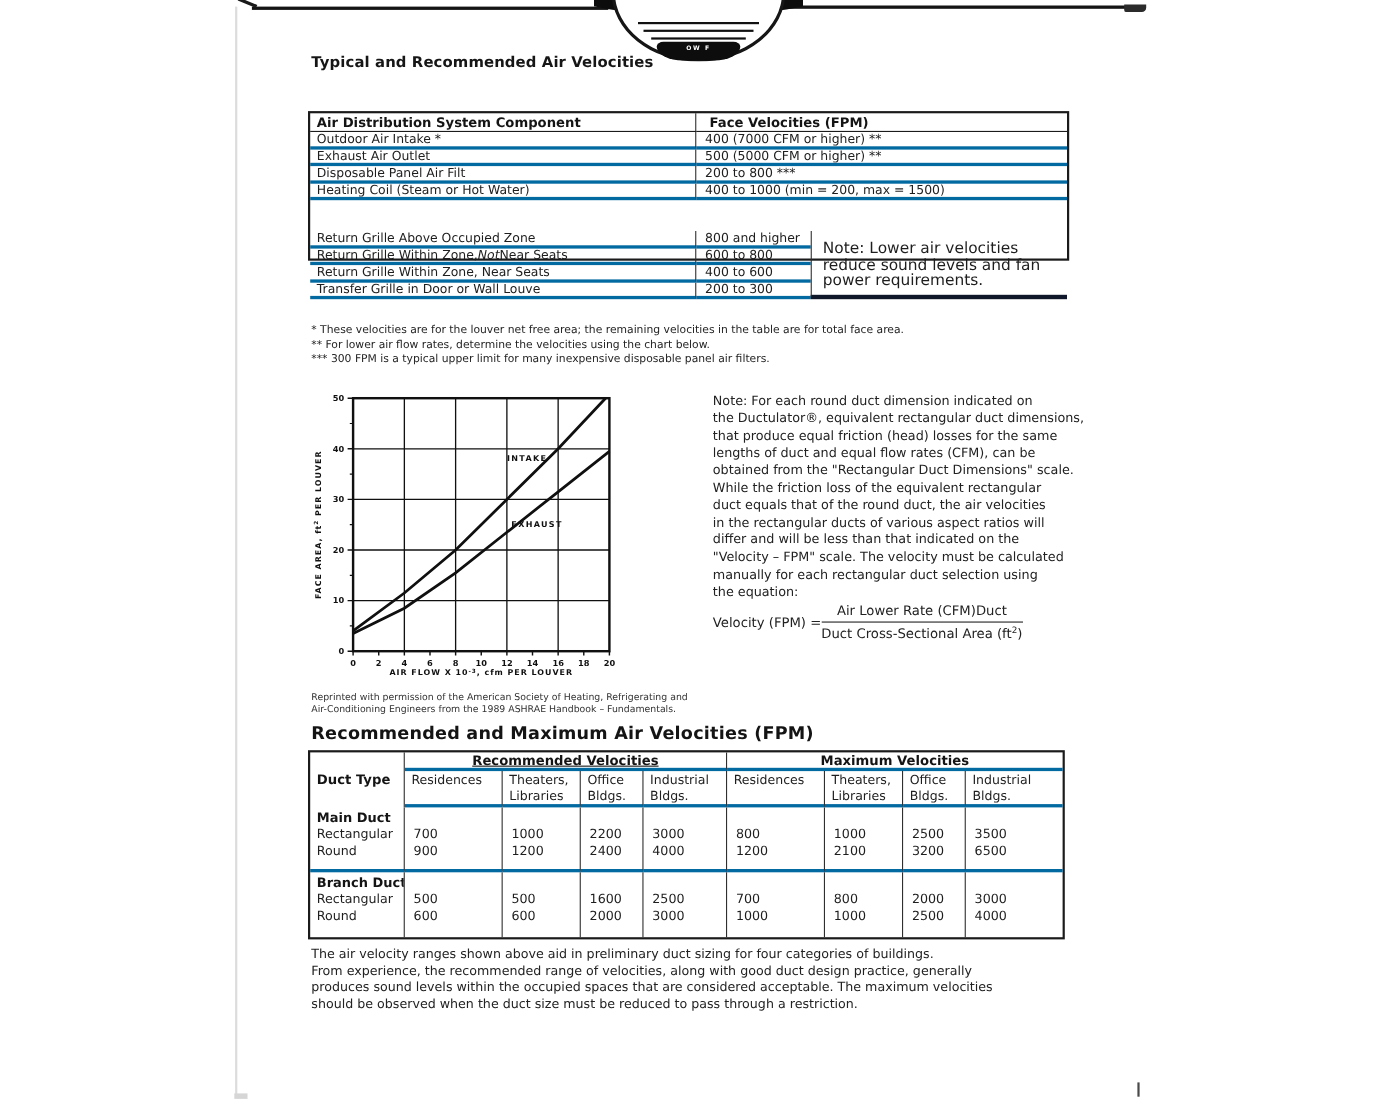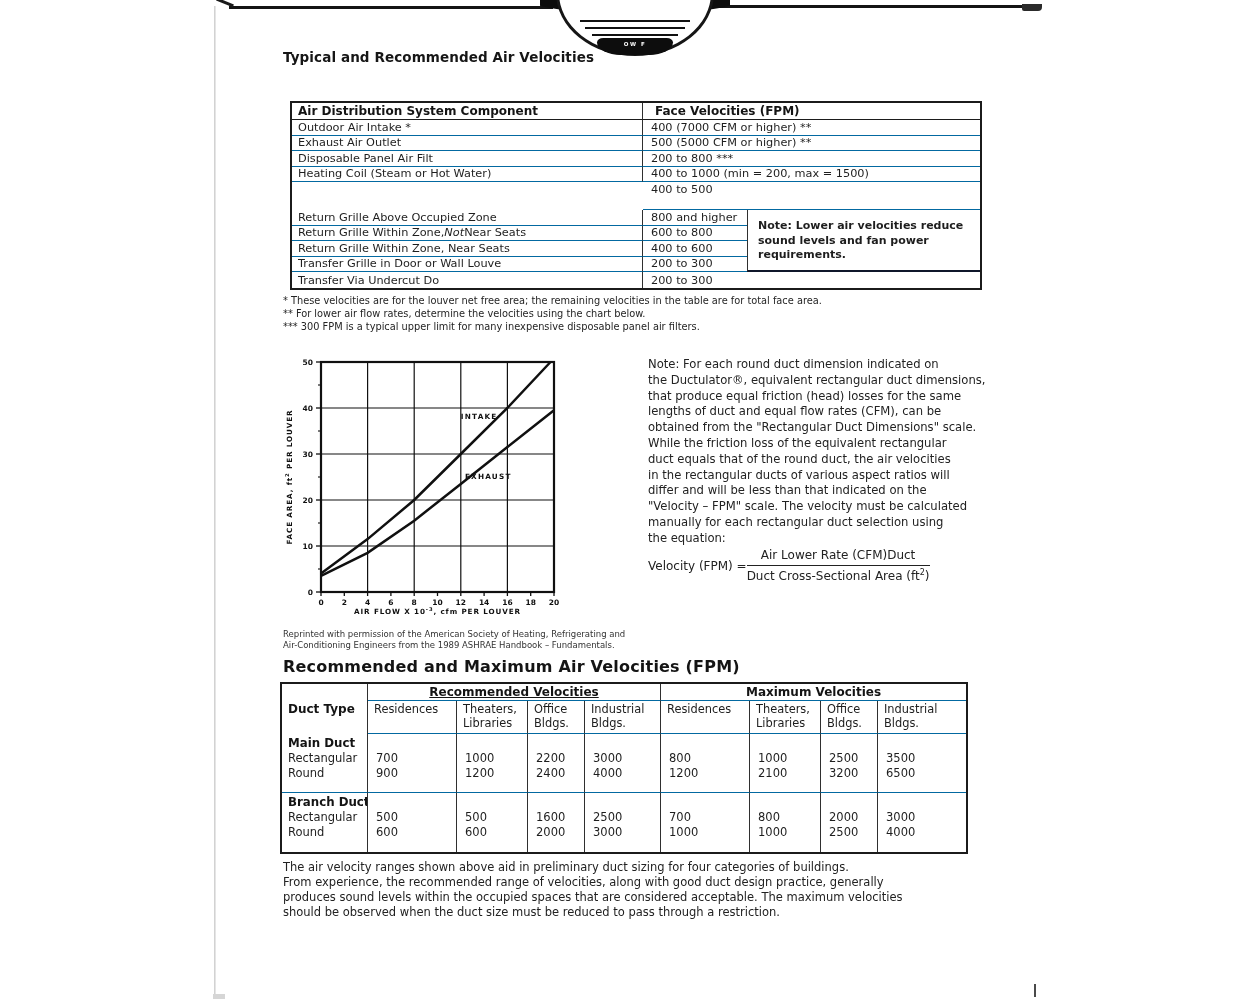--- a/index.html
+++ b/index.html
@@ -40,36 +40,36 @@
   .closing{left:283px;top:860px;width:730px;font-size:11.5px;line-height:15px;white-space:pre-line;color:#222;}
   
   .equation{left:648px;top:548px;display:flex;align-items:center;font-size:12px;color:#222;}
   .eq-lhs{white-space:nowrap;}
   .frac{text-align:center;}
   .frac .num{padding:0 10px 3px 10px;border-bottom:1.5px solid #222;white-space:nowrap;}
   .frac .den{padding-top:2px;white-space:nowrap;}
   sup{font-size:8px;}
   
   .tbl{box-sizing:border-box;border:2px solid #1b1b1b;display:grid;background:#fff;}
-  #table1-grid{left:280px;top:101px;width:692px;height:189px;
+  #table1-grid{left:280px;top:101px;width:692px;height:136px;
     grid-template-columns:351px 104px 1fr;
-    grid-template-rows:17px repeat(4,15.5px) 28px repeat(4,15.5px) 1fr;margin-left:10px;}
+    grid-template-rows:17px repeat(4,15.5px) 28px repeat(4,15.5px) 1fr;}
   #table2-grid{left:280px;top:682px;width:688px;height:172px;
     grid-template-columns:86px 89px 71px 57px 76px 89px 71px 57px 1fr;
     grid-template-rows:17px 33px 59px 1fr;}
   .c{display:flex;align-items:center;padding-left:6px;font-size:11.3px;color:#1e1e1e;
      box-sizing:border-box;overflow:hidden;white-space:nowrap;}
   .br{border-right:1px solid #2f2f2f;}
-  .bb{border-bottom:1px solid #0369a1;}
+  .bb{border-bottom:3px solid #0369a1;}
   .bbh{border-bottom:1.6px solid #1b1b1b;}
   .hd{font-weight:bold;font-size:12px;color:#141414;}
   .tall{align-items:flex-start;padding-top:1px;}
   .vpad{padding-left:8px;}
-  .note-cell{display:block;padding:9px 8px 0 10px;font-size:11px;line-height:14.5px;
-             white-space:normal;border-left:1px solid #2f2f2f;border-bottom:2px solid #0f172a;box-sizing:border-box;font-weight:bold;}
+  .note-cell{display:block;padding:9px 8px 0 10px;font-size:14px;line-height:14.5px;
+             white-space:normal;border-left:1px solid #2f2f2f;border-bottom:4px solid #0f172a;box-sizing:border-box;}
   .ctr{justify-content:center;padding-left:0;}
   .stack{display:block;padding-top:2px;}
   .shl{line-height:13.5px;font-size:11.4px;}
   .tl{height:15px;line-height:15px;font-size:11.5px;}
   .tl b{font-size:11.8px;color:#141414;}
   .ital{font-style:italic;}
   
   #chart-svg{left:283px;top:352px;}
 </style>
 </head>
@@ -98,21 +98,20 @@
     <div class="c hd br bbh" style="grid-area: 1 / 1;">Air Distribution System Component</div>
     <div class="c hd bbh" style="grid-area: 1 / 2 / auto / span 2; padding-left: 12px;">Face Velocities (FPM)</div>
     <div class="c br bb" style="grid-area: 2 / 1;">Outdoor Air Intake *</div>
     <div class="c bb vpad" style="grid-area: 2 / 2 / auto / span 2;">400 (7000 CFM or higher) **</div>
     <div class="c br bb" style="grid-area: 3 / 1;">Exhaust Air Outlet</div>
     <div class="c bb vpad" style="grid-area: 3 / 2 / auto / span 2;">500 (5000 CFM or higher) **</div>
     <div class="c br bb" style="grid-area: 4 / 1;">Disposable Panel Air Filt</div>
     <div class="c bb vpad" style="grid-area: 4 / 2 / auto / span 2;">200 to 800 ***</div>
     <div class="c br bb" style="grid-area: 5 / 1;">Heating Coil (Steam or Hot Water)</div>
     <div class="c bb vpad" style="grid-area: 5 / 2 / auto / span 2;">400 to 1000 (min = 200, max = 1500)</div>
-    <div class="c bb vpad tall" style="grid-area: 6 / 2 / auto / span 2;">400 to 500</div>
     <div class="c br bb" style="grid-area: 7 / 1;">Return Grille Above Occupied Zone</div>
     <div class="c bb vpad" style="grid-area: 7 / 2;">800 and higher</div>
     <div class="c br bb" style="grid-area: 8 / 1;">
       <span>Return Grille Within Zone, </span>
       <span class="ital">Not</span>
       <span> Near Seats</span>
     </div>
     <div class="c bb vpad" style="grid-area: 8 / 2;">600 to 800</div>
     <div class="c br bb" style="grid-area: 9 / 1;">Return Grille Within Zone, Near Seats</div>
     <div class="c bb vpad" style="grid-area: 9 / 2;">400 to 600</div>

